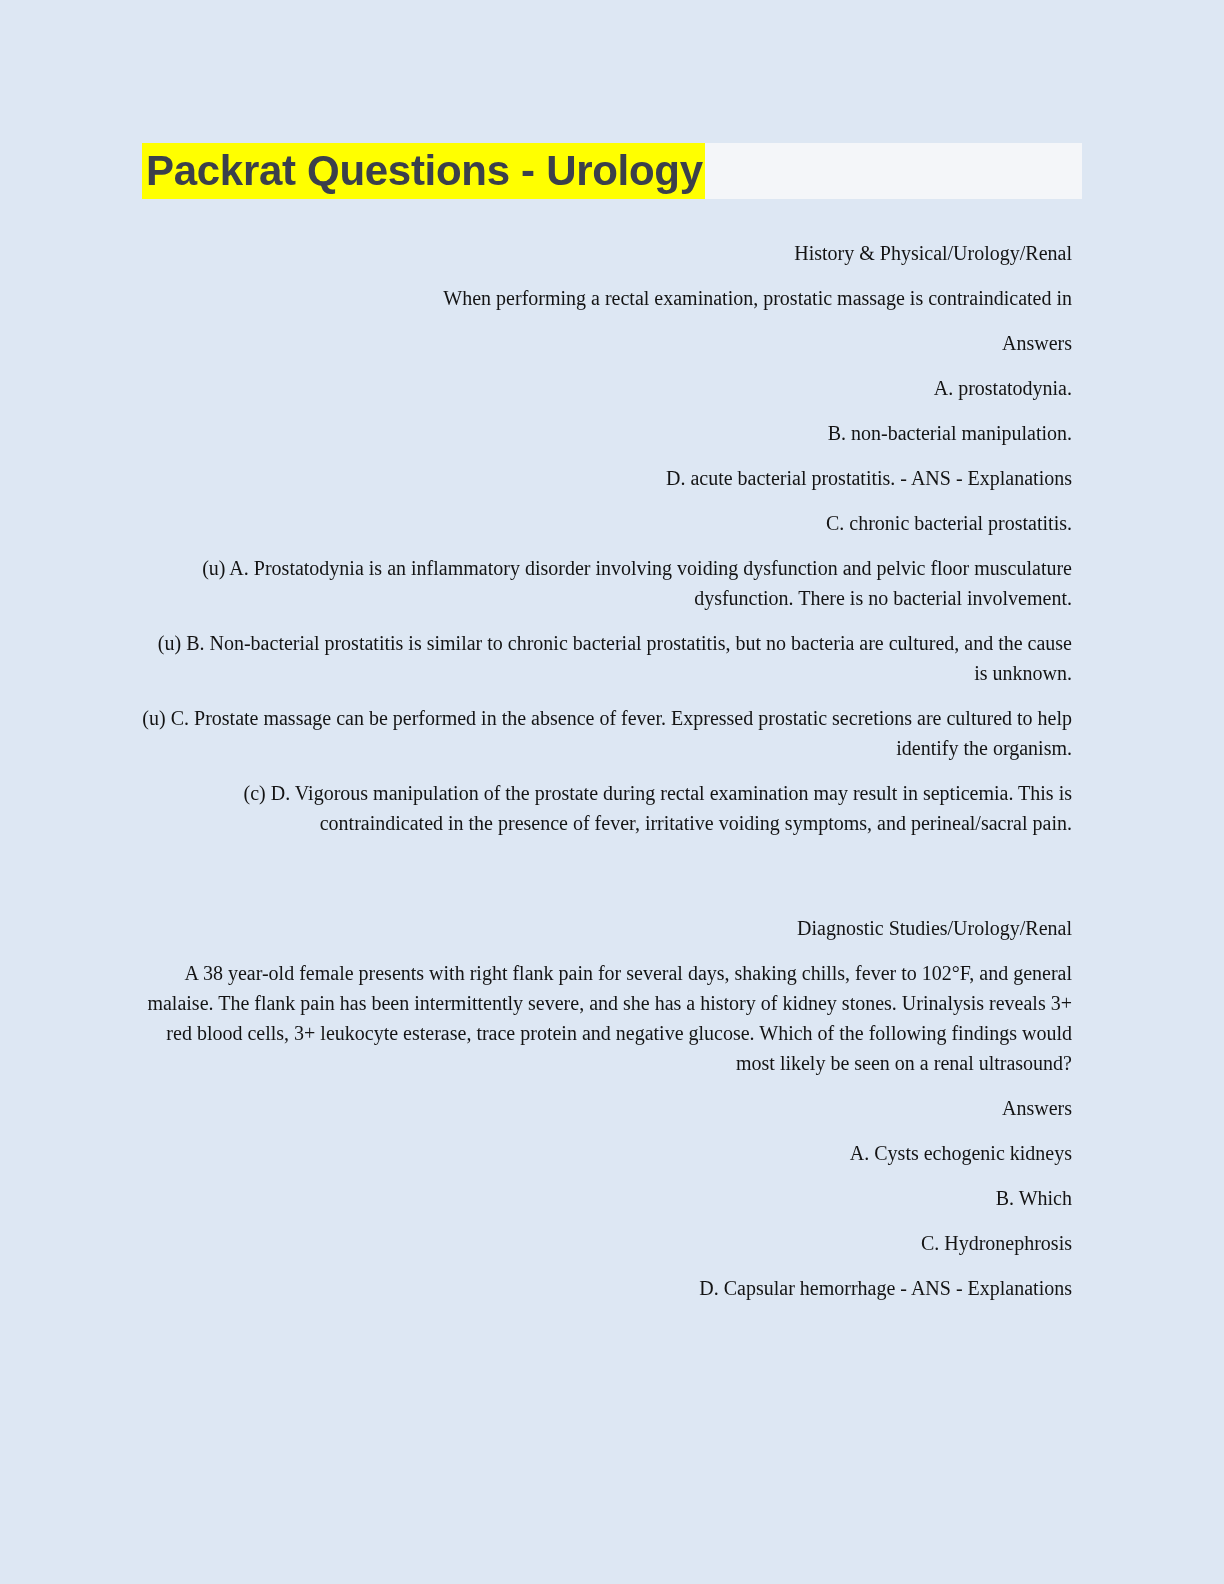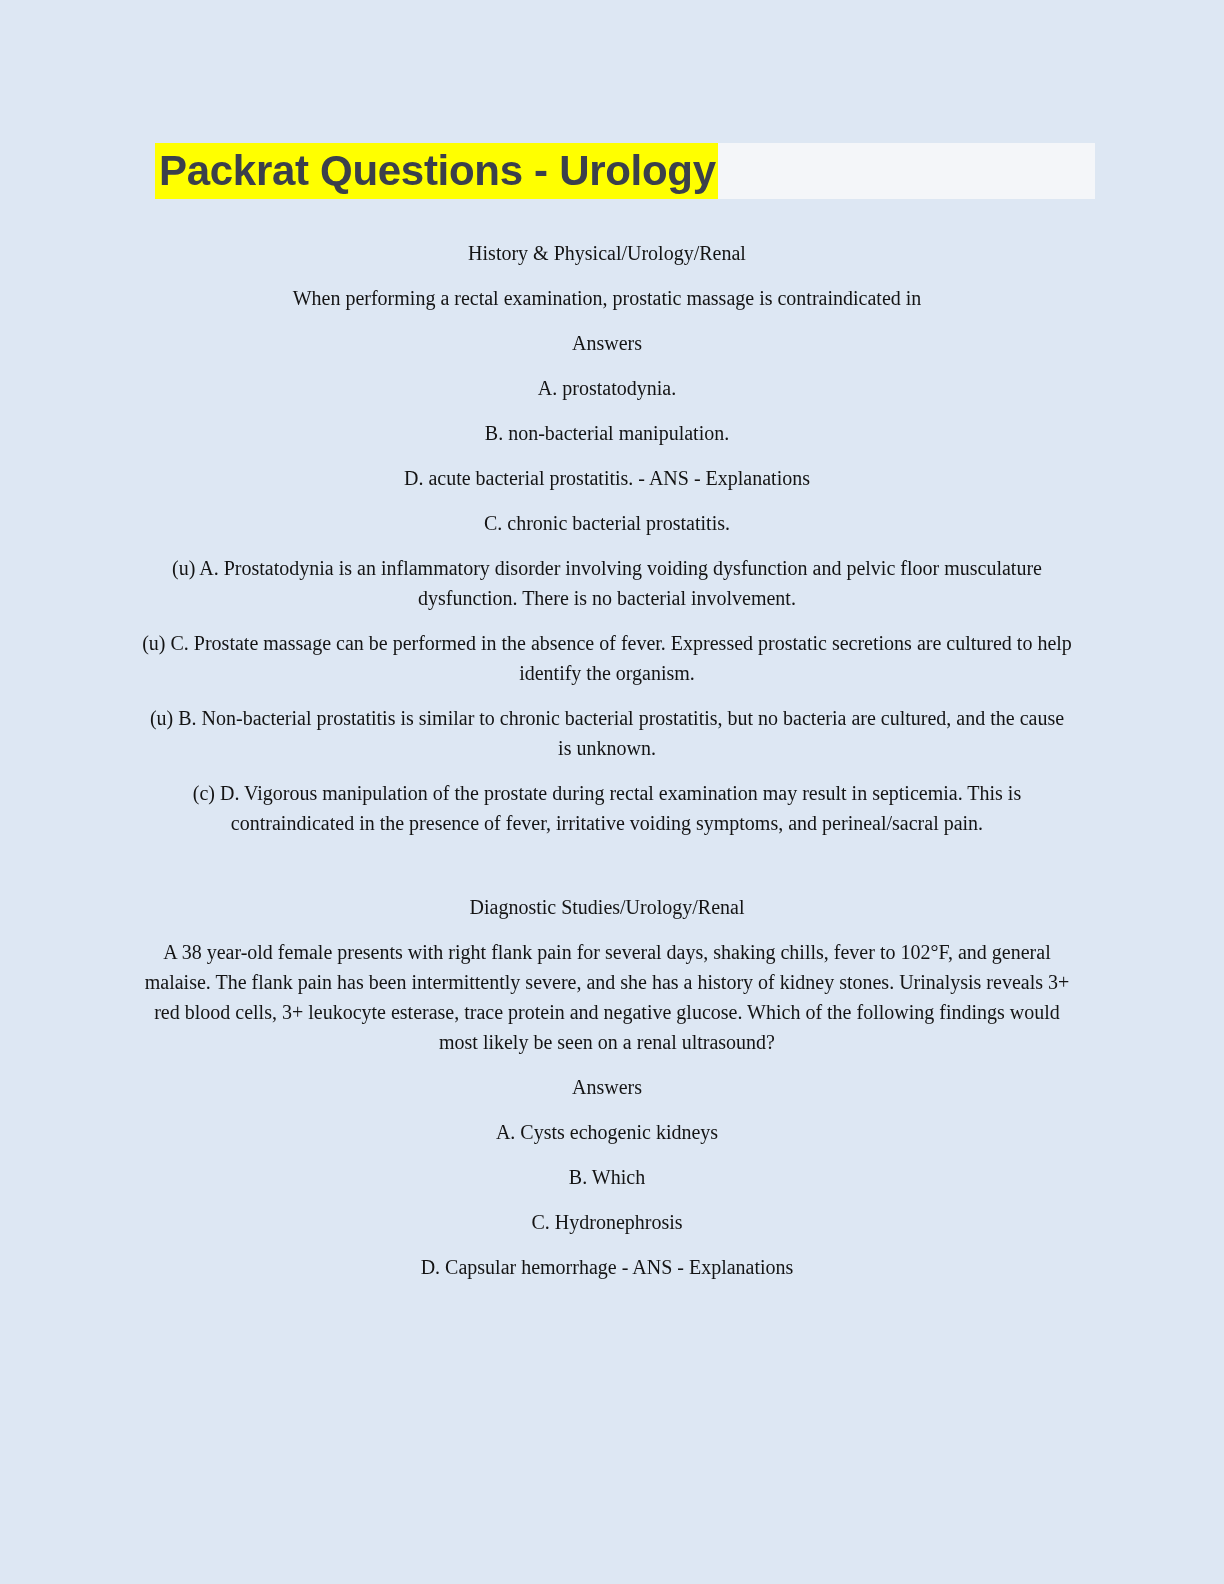--- a/index.html
+++ b/index.html
@@ -19,21 +19,21 @@
   .page {
     position: relative;
     width: 1224px;
     height: 1584px;
     box-sizing: border-box;
   }
 
   
   .title-band {
     position: absolute;
-    left: 155px;
+    left: 142px;
     top: 143px;
     height: 40px;
     width: 940px;
   }
   .title-white-strip {
     position: absolute;
     left: 0;
     top: 0;
     width: 940px;
     height: 56px;
@@ -65,27 +65,27 @@
     position: absolute;
     left: 142px;
     top: 238px;
     width: 930px;
   }
 
   .para {
     font-size: 20px;
     line-height: 30px;
     margin: 0 0 15px 0;
-    text-align: center;
+    text-align: right;
     color: #141414;
     -webkit-font-smoothing: antialiased;
   }
 
   .para.spacer-after {
-    margin-bottom: 54px;
+    margin-bottom: 75px;
   }
 </style>
 </head>
 <body>
 
 <div class="page">
 
   <div class="title-band">
     <div class="title-white-strip"></div>
     <div class="title-highlight">
@@ -96,22 +96,22 @@
   <div class="content">
 
     <p class="para">History &amp; Physical/Urology/Renal</p>
     <p class="para">When performing a rectal examination, prostatic massage is contraindicated in</p>
     <p class="para">Answers</p>
     <p class="para">A. prostatodynia.</p>
     <p class="para">B. non-bacterial manipulation.</p>
     <p class="para">D. acute bacterial prostatitis. - ANS - Explanations</p>
     <p class="para">C. chronic bacterial prostatitis.</p>
     <p class="para">(u) A. Prostatodynia is an inflammatory disorder involving voiding dysfunction and pelvic floor musculature dysfunction. There is no bacterial involvement.</p>
+    <p class="para">(u) B. Non-bacterial prostatitis is similar to chronic bacterial prostatitis, but no bacteria are cultured, and the cause is unknown.</p>
     <p class="para">(u) C. Prostate massage can be performed in the absence of fever. Expressed prostatic secretions are cultured to help identify the organism.</p>
-    <p class="para">(u) B. Non-bacterial prostatitis is similar to chronic bacterial prostatitis, but no bacteria are cultured, and the cause is unknown.</p>
     <p class="para spacer-after">(c) D. Vigorous manipulation of the prostate during rectal examination may result in septicemia. This is contraindicated in the presence of fever, irritative voiding symptoms, and perineal/sacral pain.</p>
 
     <p class="para">Diagnostic Studies/Urology/Renal</p>
     <p class="para">A 38 year-old female presents with right flank pain for several days, shaking chills, fever to 102°F, and general malaise. The flank pain has been intermittently severe, and she has a history of kidney stones. Urinalysis reveals 3+ red blood cells, 3+ leukocyte esterase, trace protein and negative glucose. Which of the following findings would most likely be seen on a renal ultrasound?</p>
     <p class="para">Answers</p>
     <p class="para">A. Cysts echogenic kidneys</p>
     <p class="para">B. Which</p>
     <p class="para">C. Hydronephrosis</p>
     <p class="para">D. Capsular hemorrhage - ANS - Explanations</p>
 

